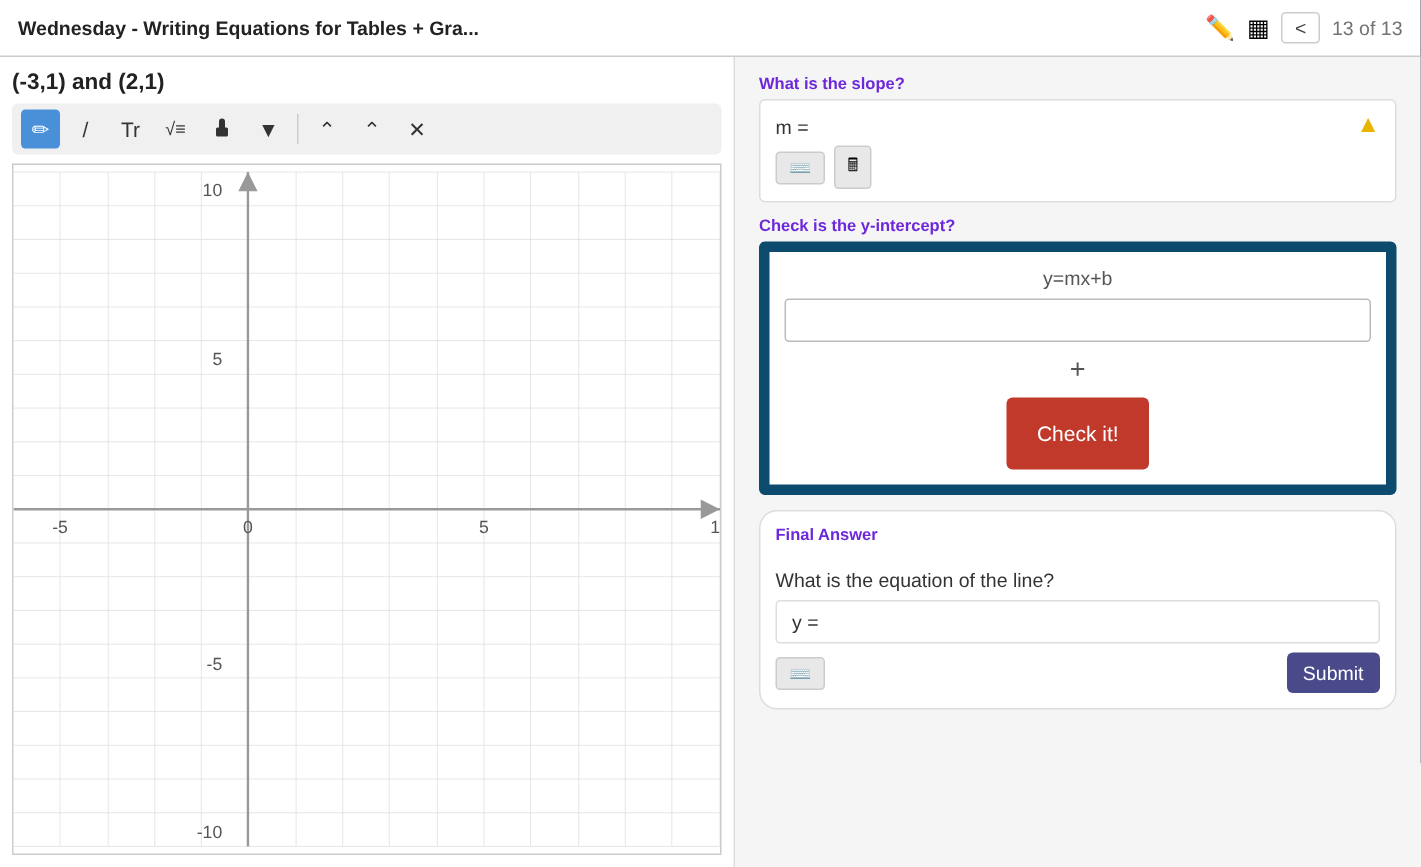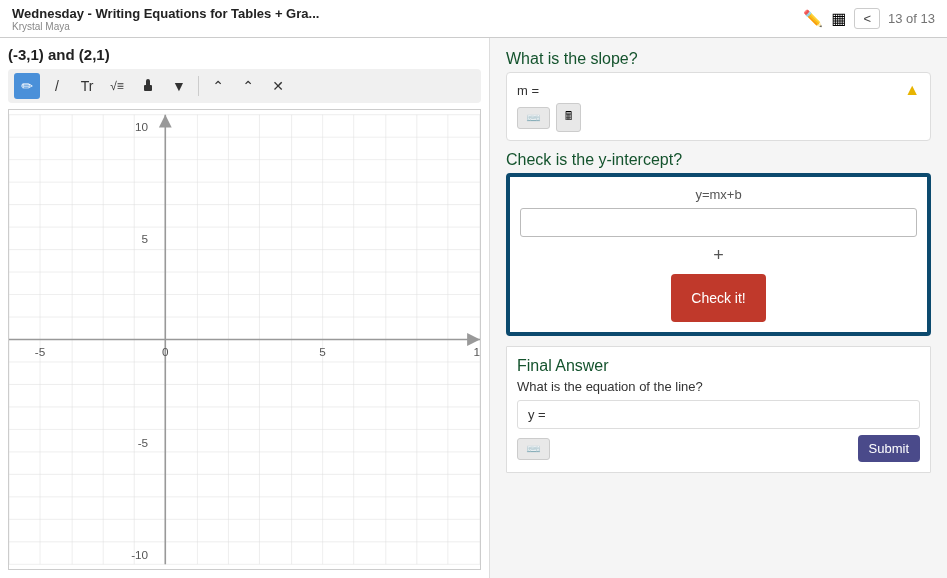--- a/index.html
+++ b/index.html
@@ -114,23 +114,23 @@
     .right-panel {
       flex: 1;
       padding: 12px 16px;
       display: flex;
       flex-direction: column;
       gap: 10px;
       overflow-y: auto;
       background: #f5f5f5;
     }
     .section-title {
-      font-size: 16px;
-      font-weight: normal;
-      color: #14532d;
+      font-size: 11px;
+      font-weight: bold;
+      color: #6d28d9;
       margin-bottom: 4px;
     }
     .answer-box {
       background: #fff;
       border: 1px solid #ddd;
       border-radius: 4px;
       padding: 8px 10px;
     }
     .answer-row {
       display: flex;
@@ -161,21 +161,21 @@
     .keyboard-btn {
       background: #e8e8e8;
       border: 1px solid #ccc;
       border-radius: 3px;
       padding: 3px 8px;
       cursor: pointer;
       font-size: 12px;
     }
     .y-intercept-section {
       background: #fff;
-      border: 4px solid #0c4a6e;
+      border: 7px solid #0c4a6e;
       border-radius: 4px;
       padding: 10px;
     }
     .formula-display {
       text-align: center;
       font-size: 13px;
       color: #555;
       margin-bottom: 6px;
     }
     .intercept-input-box {
@@ -199,21 +199,21 @@
       border-radius: 4px;
       padding: 16px 20px;
       font-size: 14px;
       cursor: pointer;
       display: block;
       margin: 8px auto 0;
     }
     .final-answer-section {
       background: #fff;
       border: 1px solid #ddd;
-      border-radius: 1px;
+      border-radius: 12px;
       padding: 10px;
     }
     .final-row {
       display: flex;
       align-items: center;
       gap: 6px;
     }
     .final-label {
       font-size: 13px;
       color: #333;
@@ -252,21 +252,20 @@
       width: 100%;
       height: 100%;
     }
   </style>
 </head>
 <body>
 
 <div class="title-bar">
   <div class="title-left">
     <span class="title-text">Wednesday - Writing Equations for Tables + Gra...</span>
-    <span class="subtitle-text">Krystal Maya</span>
   </div>
   <div class="title-right">
     <span style="font-size:16px;">✏️</span>
     <span style="font-size:16px;">▦</span>
     <button class="nav-btn">&lt;</button>
     <span class="page-count">13 of 13</span>
   </div>
 </div>
 
 <div class="main-content">
@@ -382,21 +381,21 @@
         <div class="formula-display">y=mx+b</div>
         <input class="intercept-input-box" type="text" value="" style="">
         <div class="plus-symbol">+</div>
         <button class="check-btn">Check it!</button>
       </div>
     </div>
 
     <div>
       <div class="final-answer-section">
         <div class="section-title">Final Answer</div>
-        <div style="font-size:13px; color:#333; margin: 4px 0 6px;">What is the equation of the line?</div>
+        <div style="font-size:13px; color:#333; margin: 16px 0 6px;">What is the equation of the line?</div>
         <div style="border:1px solid #ddd; border-radius:3px; padding:6px 10px; background:#fff;">
           <div class="final-row">
             <span class="final-label">y =</span>
             <input class="final-input" type="text" value="" style="">
           </div>
         </div>
         <div class="bottom-row">
           <button class="icon-btn-small">⌨️</button>
           <button class="submit-btn">Submit</button>
         </div>

